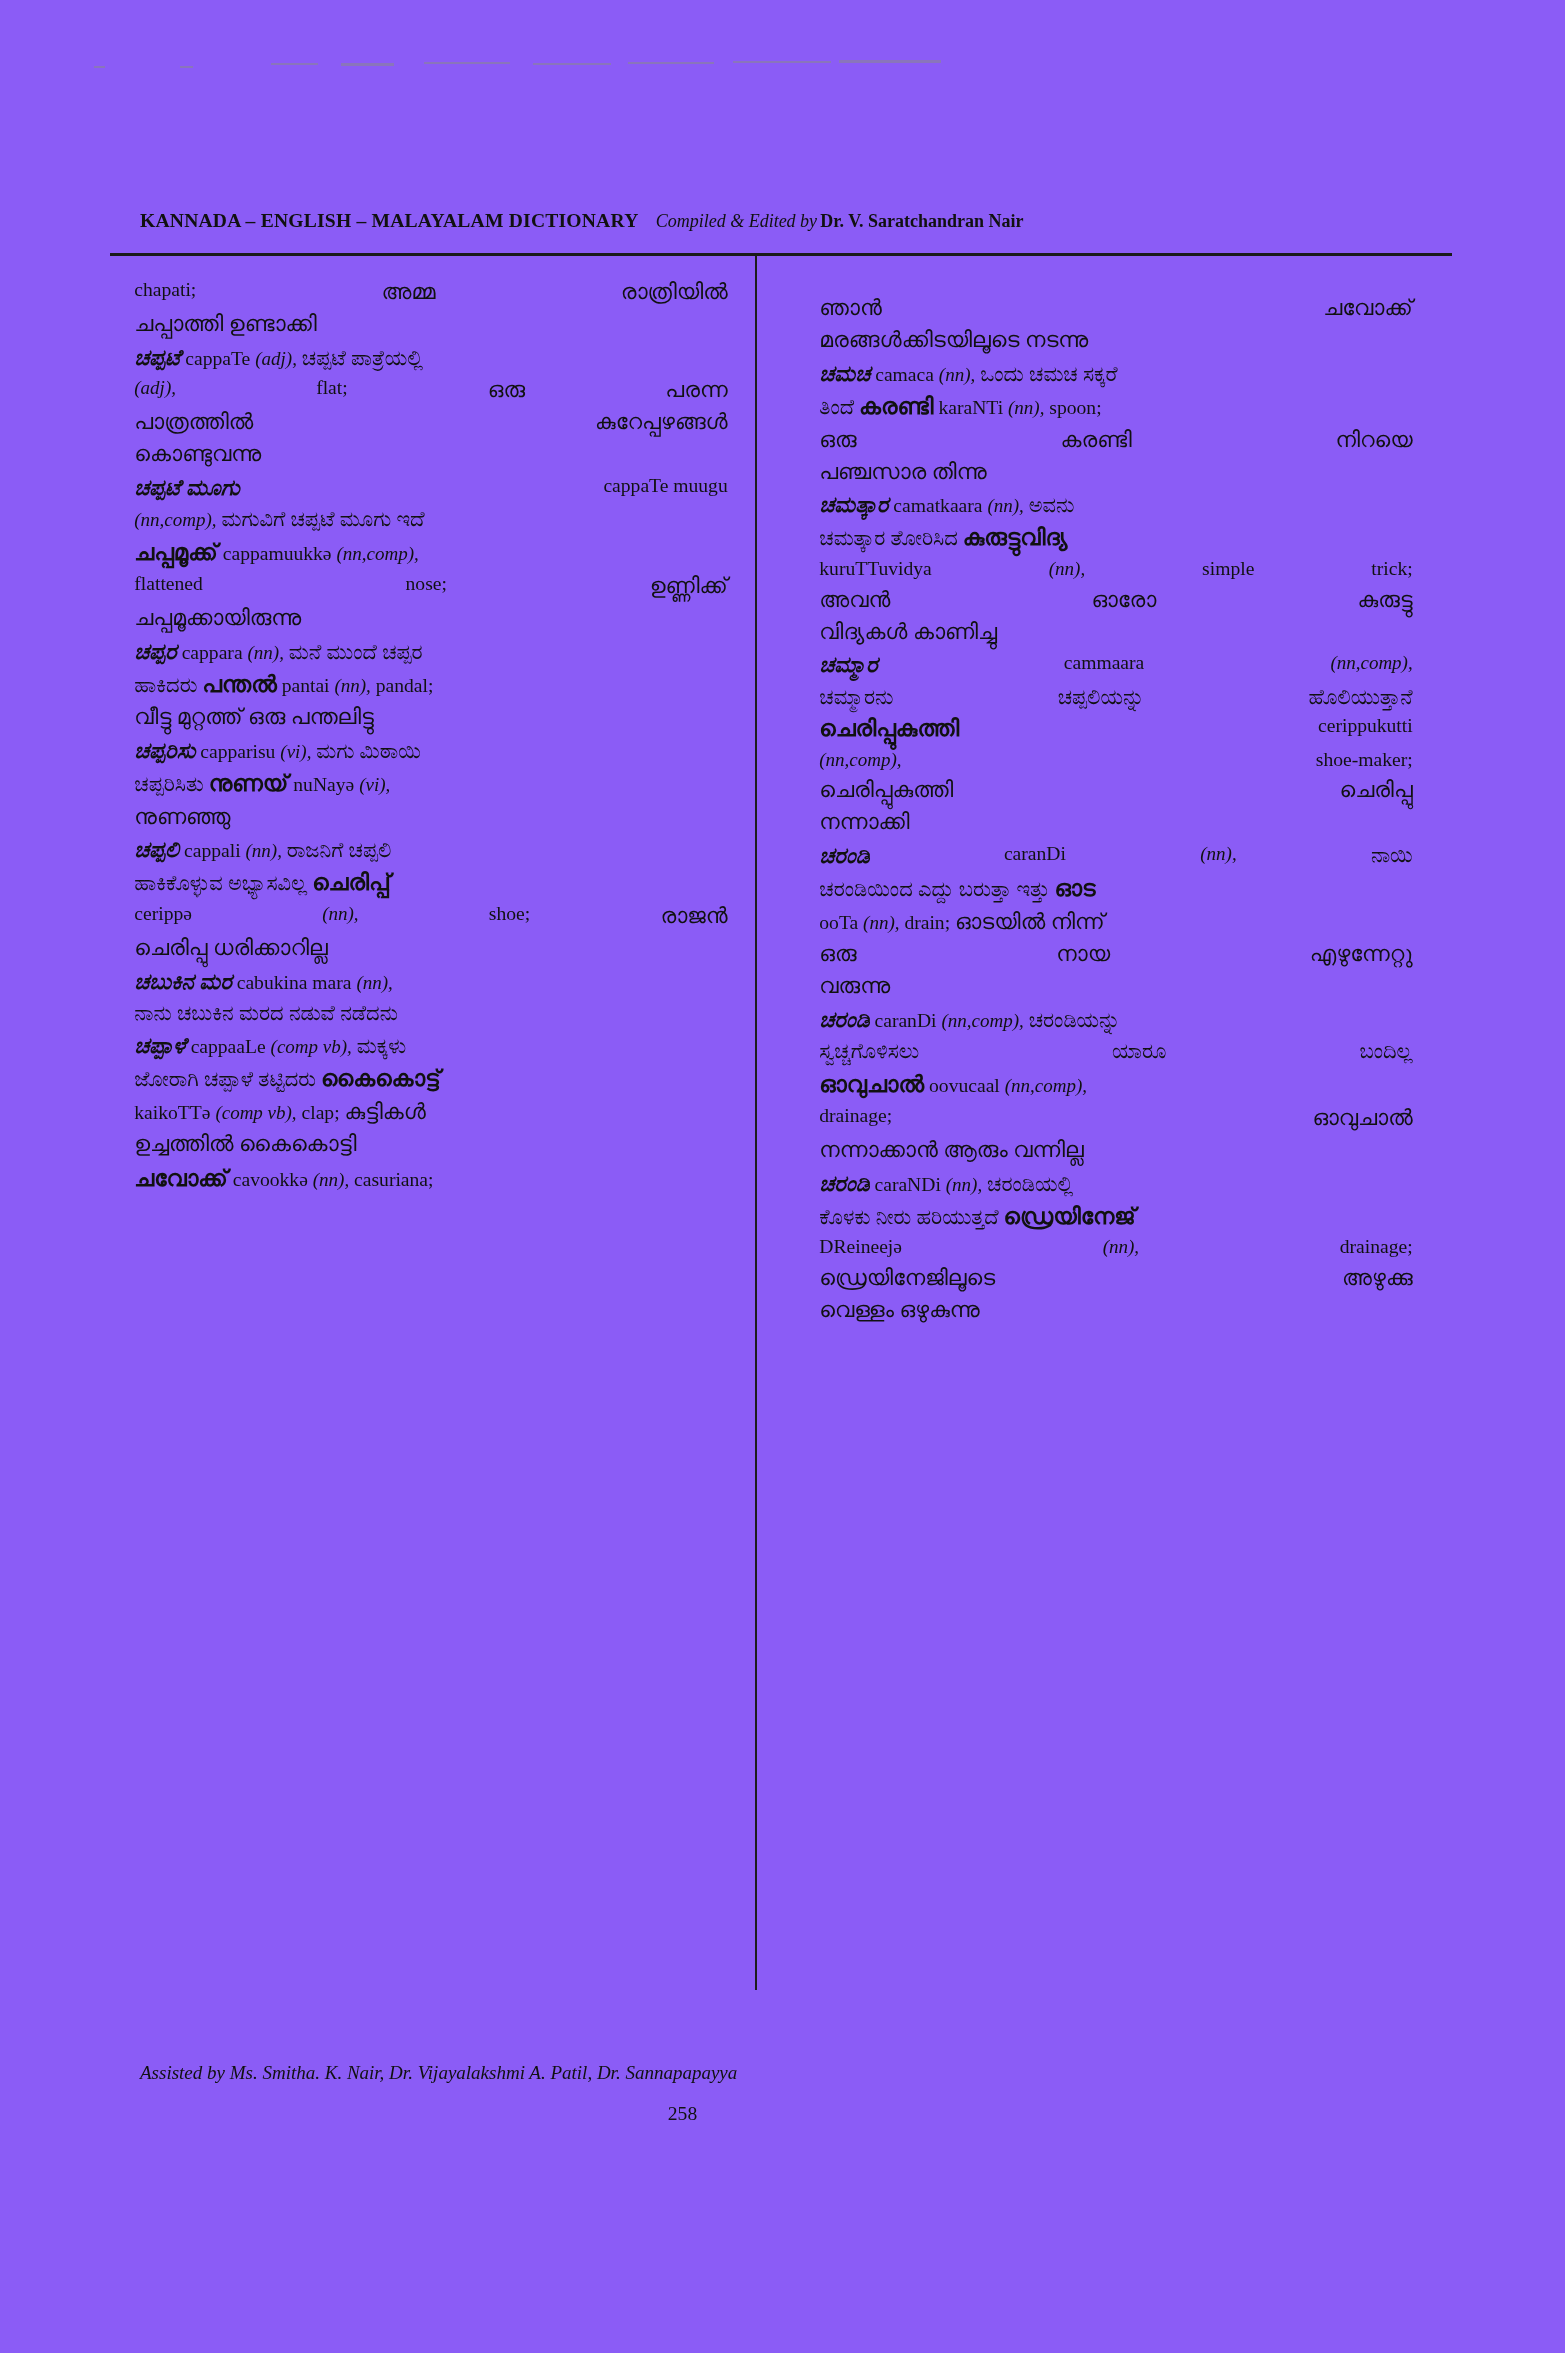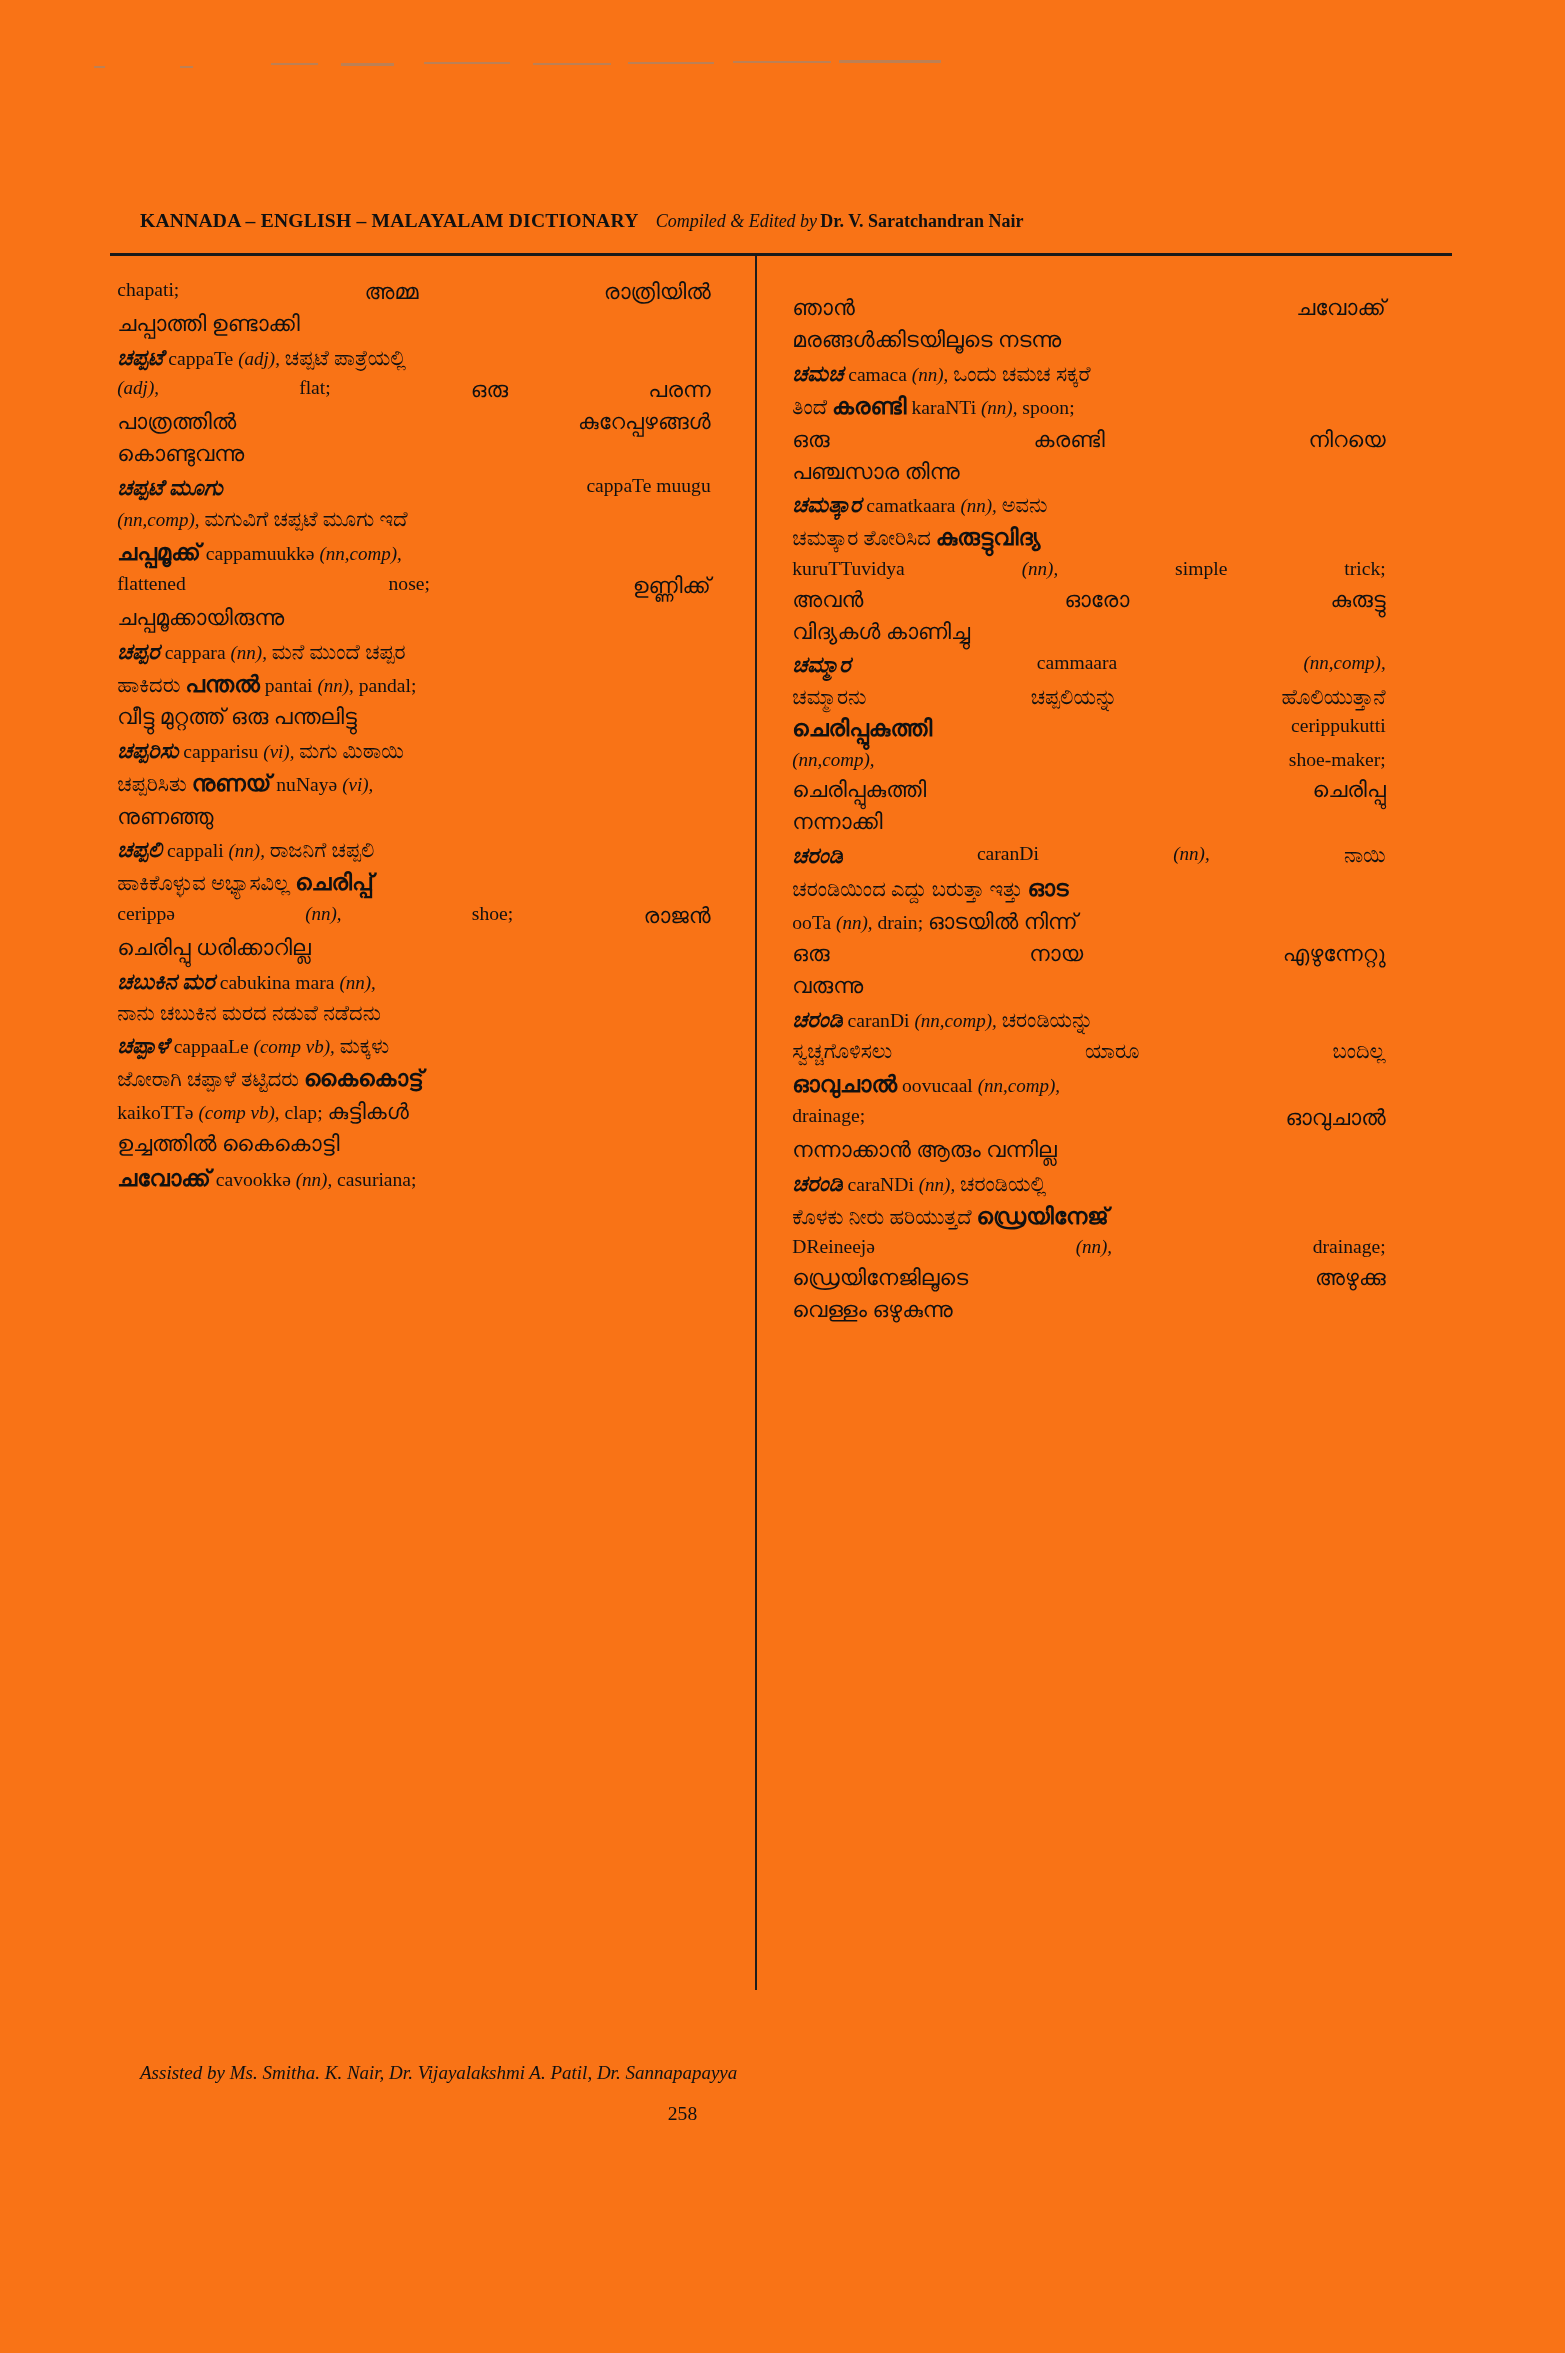--- a/index.html
+++ b/index.html
@@ -13,21 +13,21 @@
     height: 2354px;
     position: relative;
     font-family: "Liberation Serif", "DejaVu Serif", serif;
     color: #111111;
     overflow: hidden;
   }
 
   .page {
     position: absolute;
     inset: 0;
-    background: #f97316;
+    background: #8b5cf6;
   }
 
   
   .scan-marks {
     position: absolute;
     top: 61px;
     left: 94px;
     width: 785px;
     height: 11px;
   }
@@ -76,24 +76,24 @@
     top: 256px;
     left: 755px;
     width: 2.4px;
     height: 1734px;
     background: #1d1d1d;
   }
 
   .columns {
     position: absolute;
     top: 276px;
-    left: 100px;
+    left: 117px;
     width: 1342px;
     display: flex;
-    gap: 0;
+    gap: 10px;
   }
   .col {
     width: 628px;
     padding: 0 17.3px;
     box-sizing: border-box;
   }
   .col-left  { margin-right: 23.5px; }
   .col-right { margin-left: 23.5px; margin-top: 16px; }
 
   .entry {

